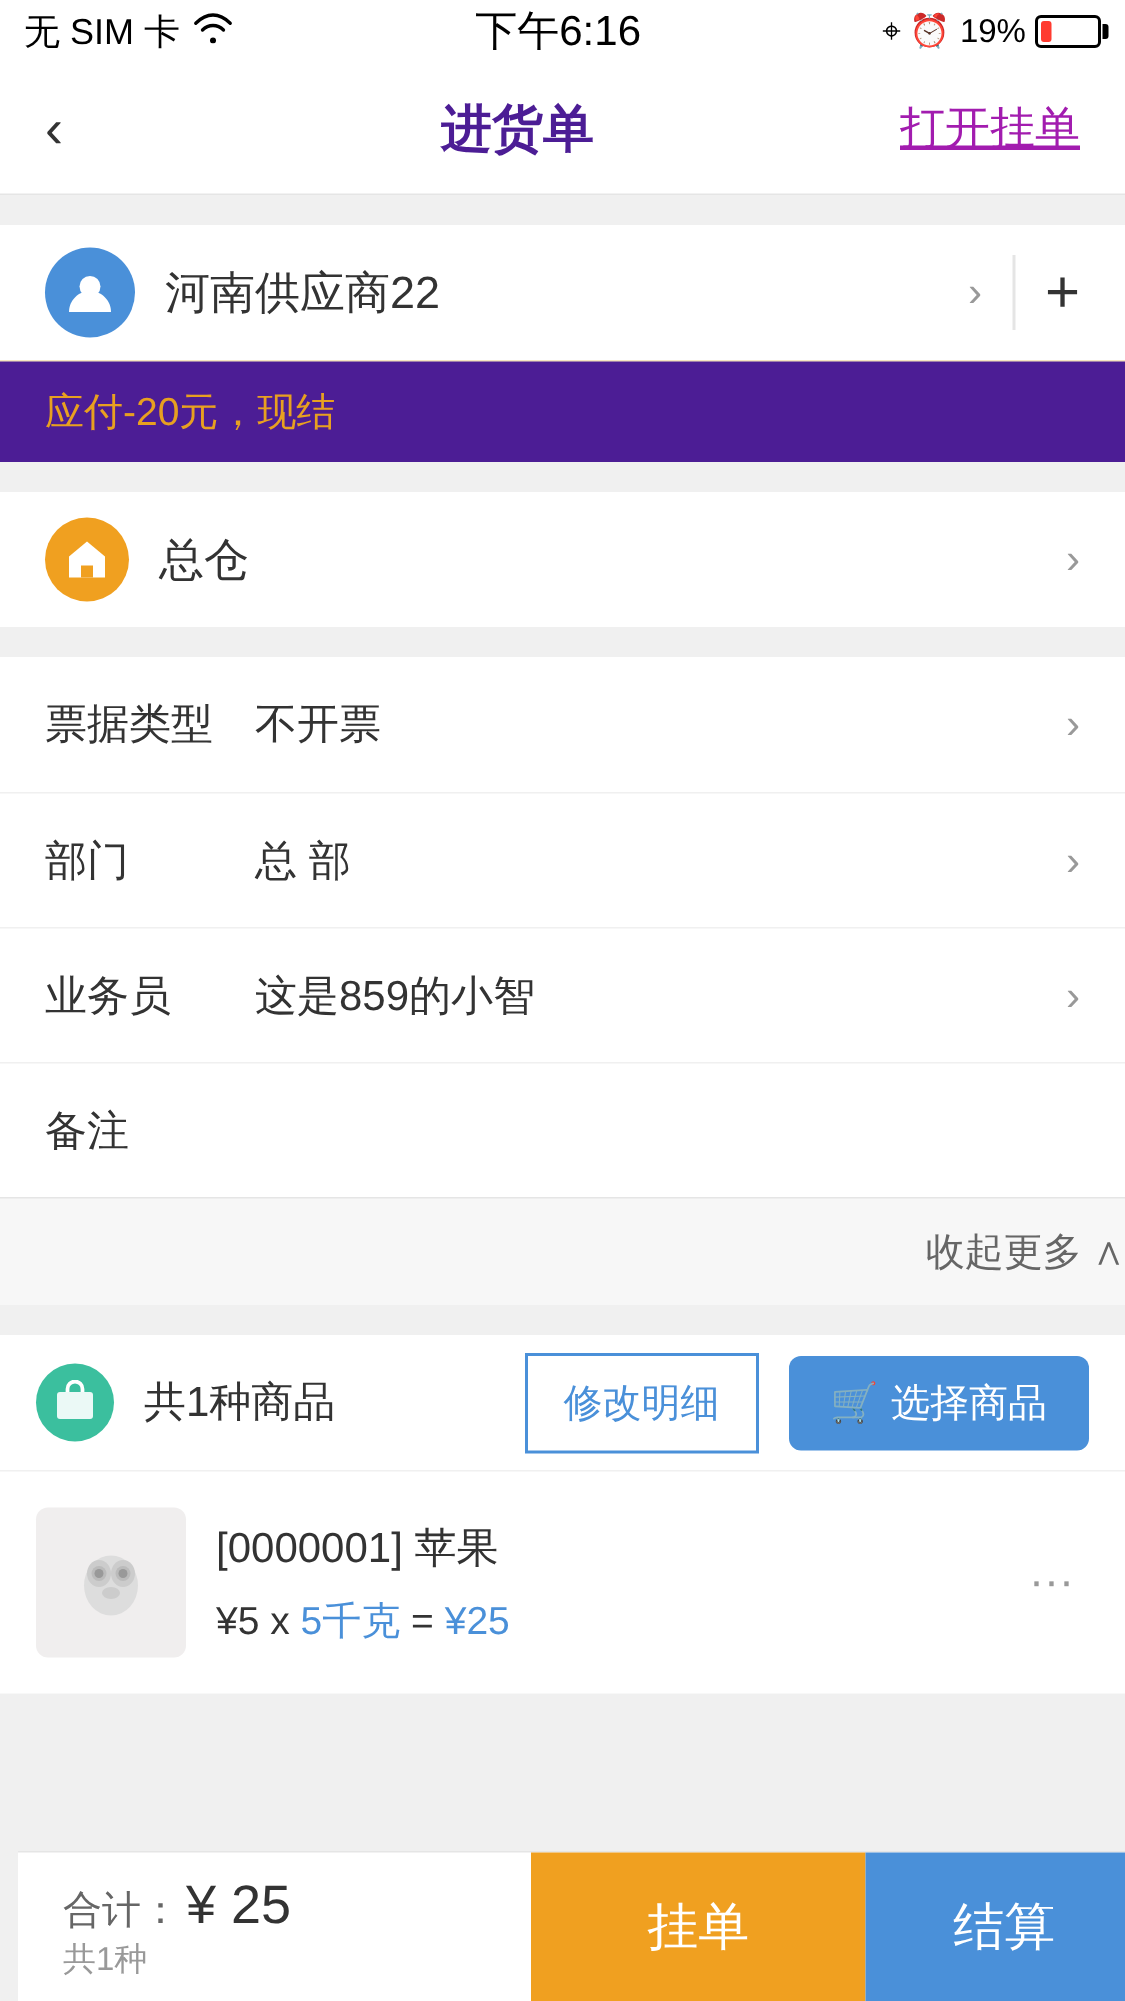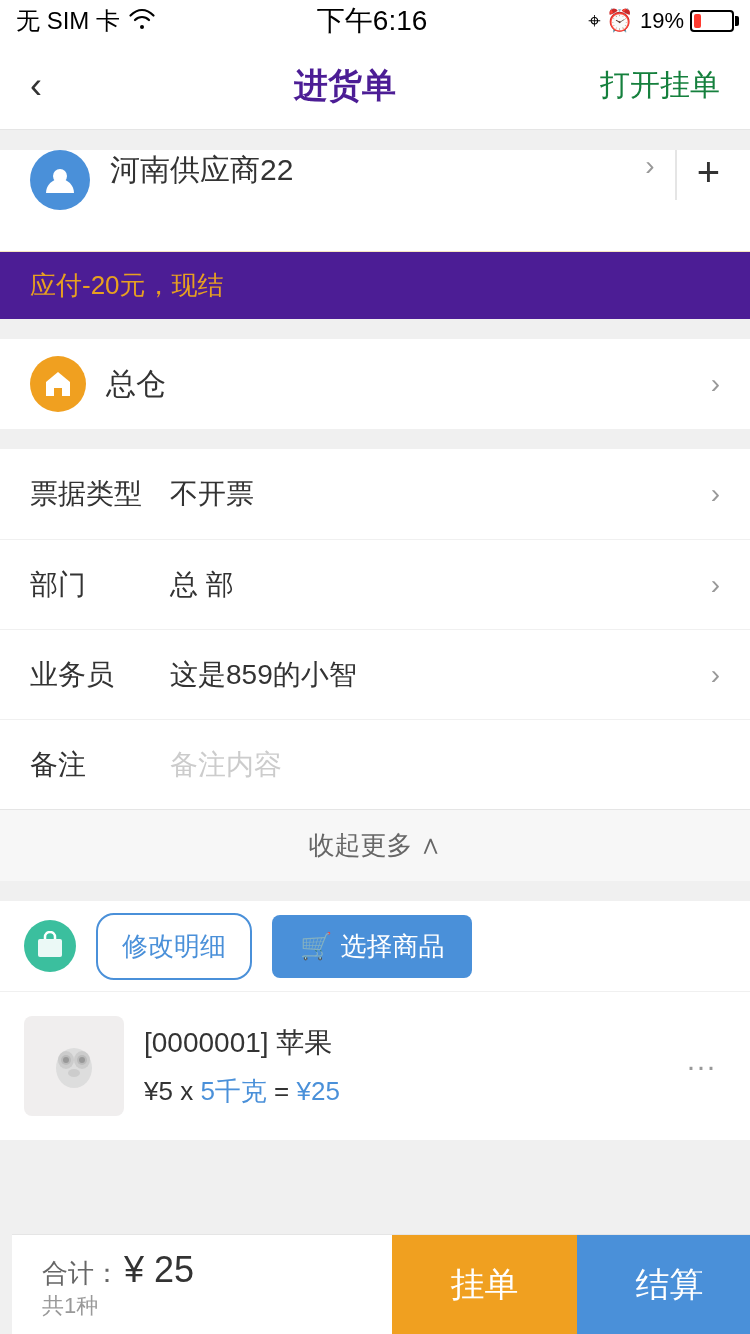--- a/index.html
+++ b/index.html
@@ -47,39 +47,39 @@
       align-items: center;
       justify-content: space-between;
       padding: 0 30px;
       border-bottom: 1px solid #e5e5e5;
     }
     .nav-back {
       font-size: 36px; color: #333; cursor: pointer;
       width: 60px; display: flex; align-items: center;
     }
     .nav-title { font-size: 34px; font-weight: 600; color: #4c1d95; }
-    .nav-action { font-size: 30px; color: #15803d; cursor: pointer; }
+    .nav-action { font-size: 30px; color: #a21caf; cursor: pointer; text-decoration: underline; }
 
     
     .section-gap {
       height: 20px; background: #f0f0f0;
     }
 
     
     .card-section {
       background: #fff;
       margin-bottom: 0;
     }
 
     
     .supplier-row {
       display: flex;
-      align-items: flex-start;
+      align-items: center;
       padding: 0 30px;
-      height: 101px;
+      height: 90px;
       border-bottom: none;
     }
     .supplier-avatar {
       width: 60px; height: 60px; border-radius: 50%;
       background: #4a90d9; display: flex; align-items: center; justify-content: center;
       color: #fff; font-size: 28px; margin-right: 20px; flex-shrink: 0;
     }
     .supplier-name { flex: 1; font-size: 30px; color: #333; }
     .chevron-right {
       color: #999; font-size: 28px; margin-left: 10px;
@@ -117,21 +117,21 @@
       border-top: 1px solid #f0f0f0;
     }
     .form-label { font-size: 28px; color: #333; width: 130px; flex-shrink: 0; }
     .form-value { flex: 1; font-size: 28px; color: #333; padding-left: 10px; }
     .form-placeholder { flex: 1; font-size: 28px; color: #ccc; padding-left: 10px; }
 
     
     .collapse-row {
       background: #f7f7f7;
       height: 72px;
-      display: flex; align-items: center; justify-content: center;
+      display: flex; align-items: center; justify-content: flex-end;
       border-top: 1px solid #e5e5e5;
       cursor: pointer;
     }
     .collapse-text { font-size: 26px; color: #666; }
 
     
     .products-header {
       background: #fff;
       display: flex; align-items: center;
       padding: 0 24px;
@@ -139,21 +139,21 @@
       gap: 20px;
     }
     .products-icon {
       width: 52px; height: 52px; border-radius: 50%;
       background: #3bbf9e; display: flex; align-items: center; justify-content: center;
       color: #fff; font-size: 24px; flex-shrink: 0;
     }
     .products-count { flex: 1; font-size: 28px; color: #333; }
     .btn-outline {
       border: 2px solid #4a90d9; color: #4a90d9;
-      background: #fff; border-radius: 18px;
+      background: #fff; border-radius: 0;
       padding: 14px 24px; font-size: 26px; cursor: pointer;
     }
     .btn-blue {
       background: #4a90d9; color: #fff;
       border: none; border-radius: 8px;
       padding: 14px 28px; font-size: 26px; cursor: pointer;
       display: flex; align-items: center; gap: 8px;
     }
 
     
@@ -185,21 +185,21 @@
       border-top: 1px solid #e5e5e5;
     }
     .total-section {
       flex: 1; padding: 0 30px;
       display: flex; flex-direction: column; justify-content: center;
     }
     .total-label { font-size: 26px; color: #666; }
     .total-amount { font-size: 36px; color: #333; font-weight: 500; }
     .total-count { font-size: 22px; color: #999; }
     .btn-hold {
-      width: 185px; height: 100%; background: #f0a020;
+      width: 223px; height: 100%; background: #f0a020;
       color: #fff; font-size: 34px; font-weight: 500;
       border: none; cursor: pointer;
       display: flex; align-items: center; justify-content: center;
     }
     .btn-settle {
       width: 185px; height: 100%; background: #4a90d9;
       color: #fff; font-size: 34px; font-weight: 500;
       border: none; cursor: pointer;
       display: flex; align-items: center; justify-content: center;
     }
@@ -281,37 +281,37 @@
     <div class="form-value">总 部</div>
     <span class="chevron-right">›</span>
   </div>
   <div class="form-row">
     <div class="form-label">业务员</div>
     <div class="form-value">这是859的小智</div>
     <span class="chevron-right">›</span>
   </div>
   <div class="form-row">
     <div class="form-label">备注</div>
-    <div class="form-placeholder">备注内容</div>
   </div>
 </div>
 
 <div class="collapse-row">
   <span class="collapse-text">收起更多 ∧</span>
 </div>
 
 <div class="section-gap"></div>
 
 <div class="products-header">
   <div class="products-icon">
     <svg width="30" height="30" viewBox="0 0 30 30" fill="white">
       <rect x="3" y="8" width="24" height="18" rx="2" fill="white" opacity="0.9"></rect>
       <path d="M10 8V6a5 5 0 0 1 10 0v2" stroke="white" stroke-width="2.5" fill="none"></path>
     </svg>
   </div>
+  <div class="products-count">共1种商品</div>
   <button class="btn-outline">修改明细</button>
   <button class="btn-blue">
     <span>🛒</span>
     <span>选择商品</span>
   </button>
 </div>
 
 <div class="product-item">
   <div class="product-thumb">
     <svg width="60" height="60" viewBox="0 0 60 60" fill="none">

